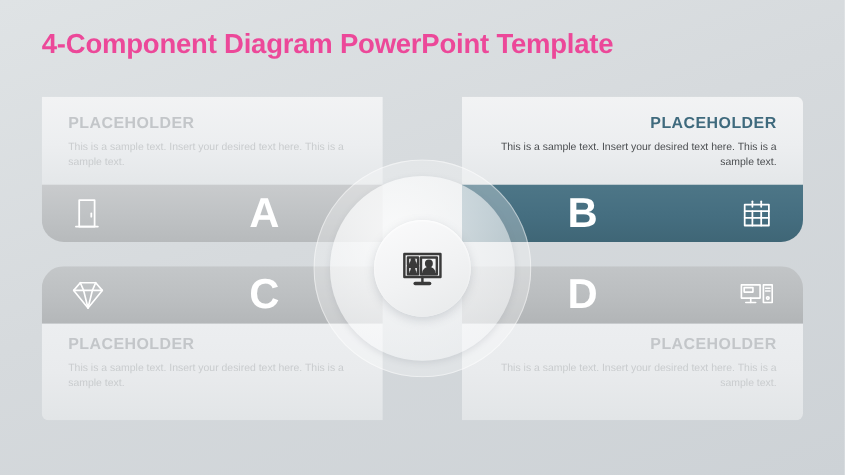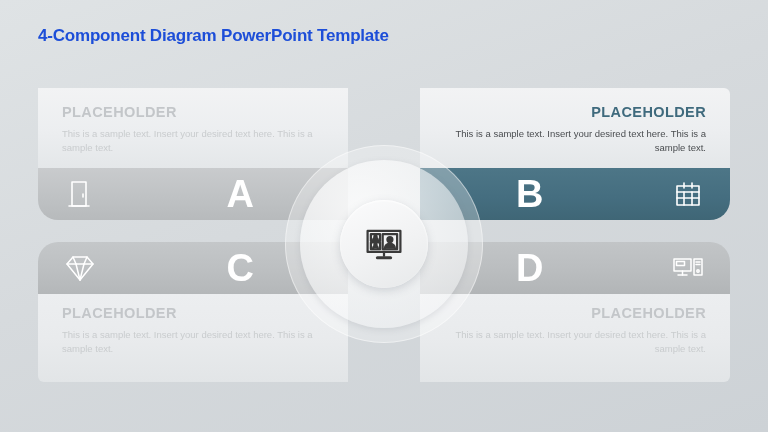--- a/index.html
+++ b/index.html
@@ -6,21 +6,21 @@
   html, body { width:768px; height:432px; overflow:hidden; }
   body {
     font-family: "Liberation Sans", sans-serif;
     background: linear-gradient(160deg,#dfe3e5 0%, #d6dadd 45%, #cdd2d6 100%);
     position:relative;
   }
 
   
   .slide-title{
     position:absolute; left:38px; top:26px;
-    font-size:17px; font-weight:700; color:#1d4ed8;
+    font-size:25px; font-weight:700; color:#ec4899;
     letter-spacing:-0.2px; white-space:nowrap;
   }
 
   
   .stage{ position:absolute; left:0; top:0; width:768px; height:432px; }
 
   
   .card{ position:absolute; overflow:hidden; }
 
   .card-a{ left:38px;  top:88px;  width:310px; height:132px; }

